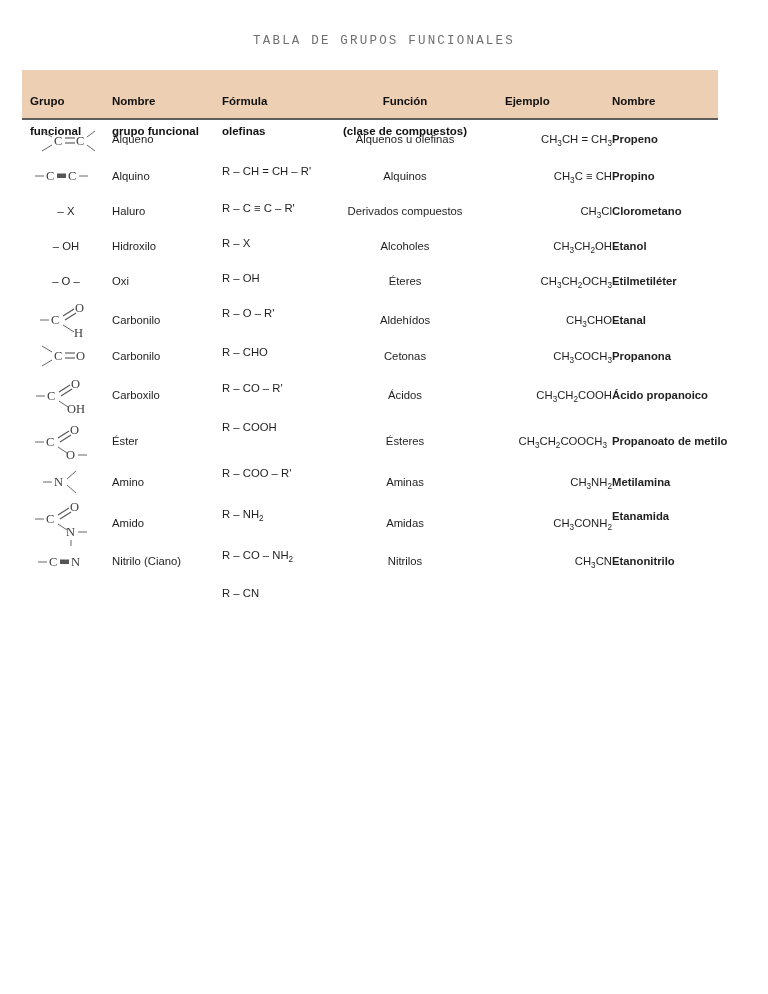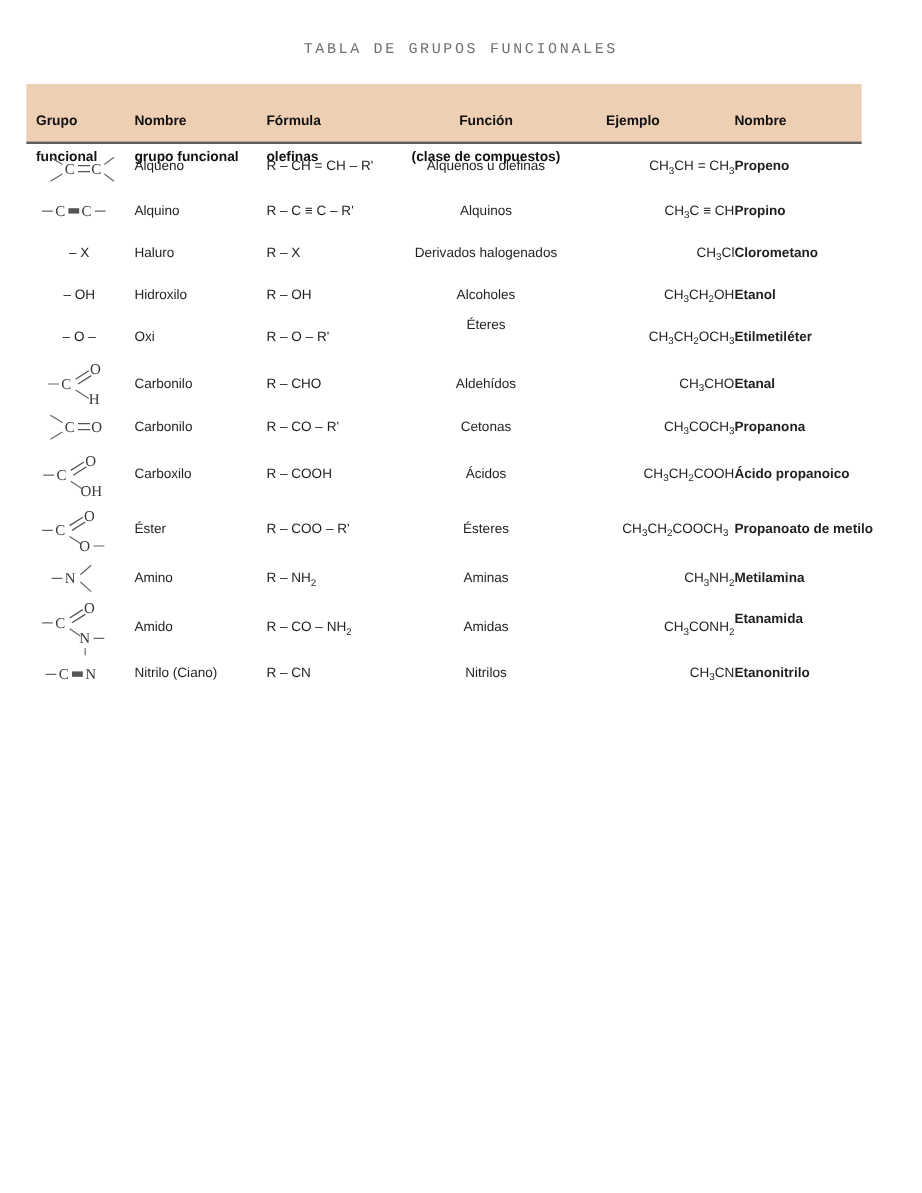--- a/index.html
+++ b/index.html
@@ -69,21 +69,21 @@
   .cell {
     position: absolute;
     font-size: 11.3px;
     color: #1f1f1f;
     white-space: nowrap;
     line-height: 14px;
   }
   
   .c-group   { left: 0px;   width: 88px; text-align: center; }
   .c-name    { left: 90px;  }
-  .c-formula { left: 200px; }
+  .c-formula { left: 200px; margin-top: 32px; }
   .c-func    { left: 288px; width: 190px; text-align: center; }
   .c-example { left: 440px; width: 150px; text-align: right; }
   .c-cname   { left: 590px; font-weight: bold; }
 
   .cell sub {
     font-size: 8.2px;
     vertical-align: baseline;
     position: relative;
     top: 3px;
   }
@@ -180,39 +180,39 @@
       <div class="cell c-formula" style="top:11px">R – C ≡ C – R'</div>
       <div class="cell c-func" style="top:11px">Alquinos</div>
       <div class="cell c-example" style="top:11px">CH<sub>3</sub>C ≡ CH</div>
       <div class="cell c-cname" style="top:11px">Propino</div>
     </div>
 
     <div class="row" style="height:35px">
       <div class="cell c-group" style="top:10px">– X</div>
       <div class="cell c-name" style="top:10px">Haluro</div>
       <div class="cell c-formula" style="top:10px">R – X</div>
-      <div class="cell c-func" style="top:10px">Derivados halogenados</div>
+      <div class="cell c-func" style="top:10px">Derivados compuestos</div>
       <div class="cell c-example" style="top:10px">CH<sub>3</sub>Cl</div>
       <div class="cell c-cname" style="top:10px">Clorometano</div>
     </div>
 
     <div class="row" style="height:35px">
       <div class="cell c-group" style="top:10px">– OH</div>
       <div class="cell c-name" style="top:10px">Hidroxilo</div>
       <div class="cell c-formula" style="top:10px">R – OH</div>
       <div class="cell c-func" style="top:10px">Alcoholes</div>
       <div class="cell c-example" style="top:10px">CH<sub>3</sub>CH<sub>2</sub>OH</div>
       <div class="cell c-cname" style="top:10px">Etanol</div>
     </div>
 
     <div class="row" style="height:36px">
       <div class="cell c-group" style="top:10px">– O –</div>
       <div class="cell c-name" style="top:10px">Oxi</div>
       <div class="cell c-formula" style="top:10px">R – O – R'</div>
-      <div class="cell c-func" style="top:0">Éteres</div>
+      <div class="cell c-func" style="top:10px">Éteres</div>
       <div class="cell c-example" style="top:10px">CH<sub>3</sub>CH<sub>2</sub>OCH<sub>3</sub></div>
       <div class="cell c-cname" style="top:10px">Etilmetiléter</div>
     </div>
 
     <div class="row" style="height:38px">
       <div class="struct">
         <svg class="struct-center" style="top:1px" width="60" height="38" viewBox="0 0 60 38">
           <line class="bondthin" x1="4" y1="19" x2="13" y2="19"></line>
           <text class="atom" x="15" y="23">C</text>
           <line class="bondline" x1="27" y1="15" x2="38" y2="8"></line>

